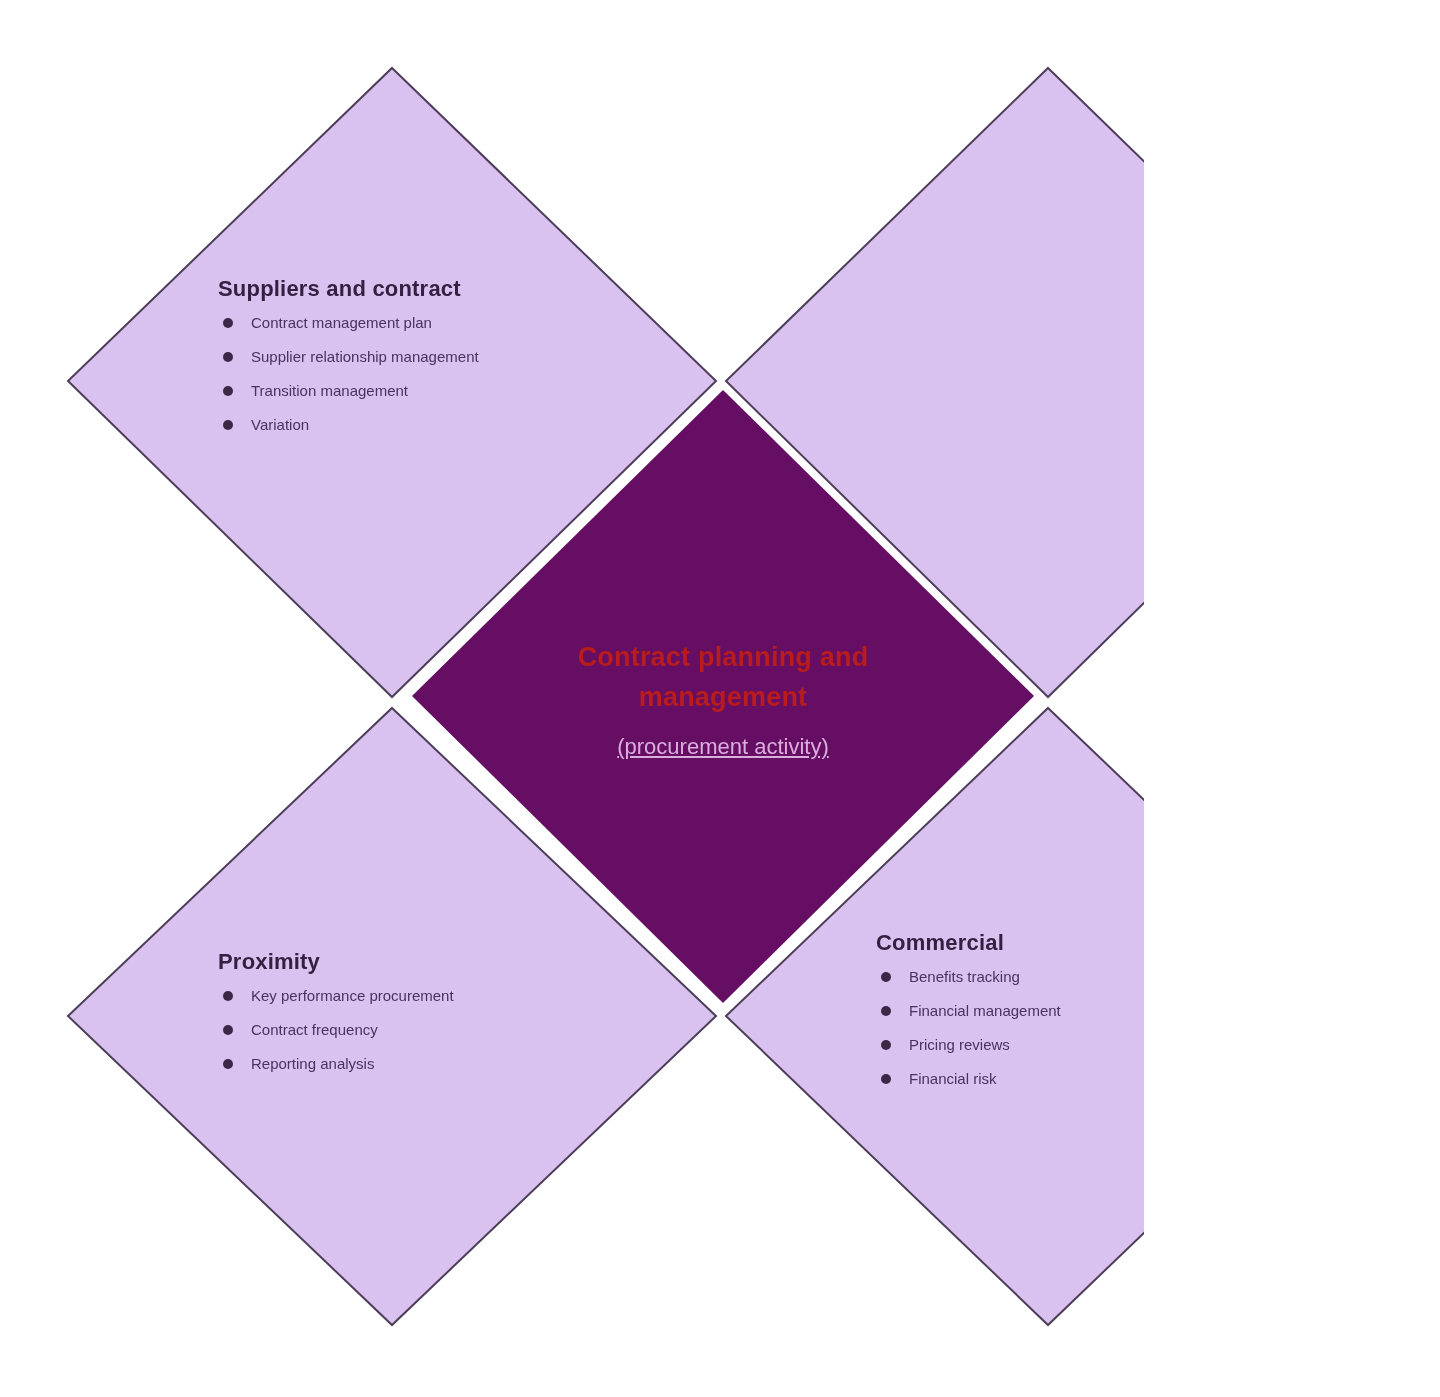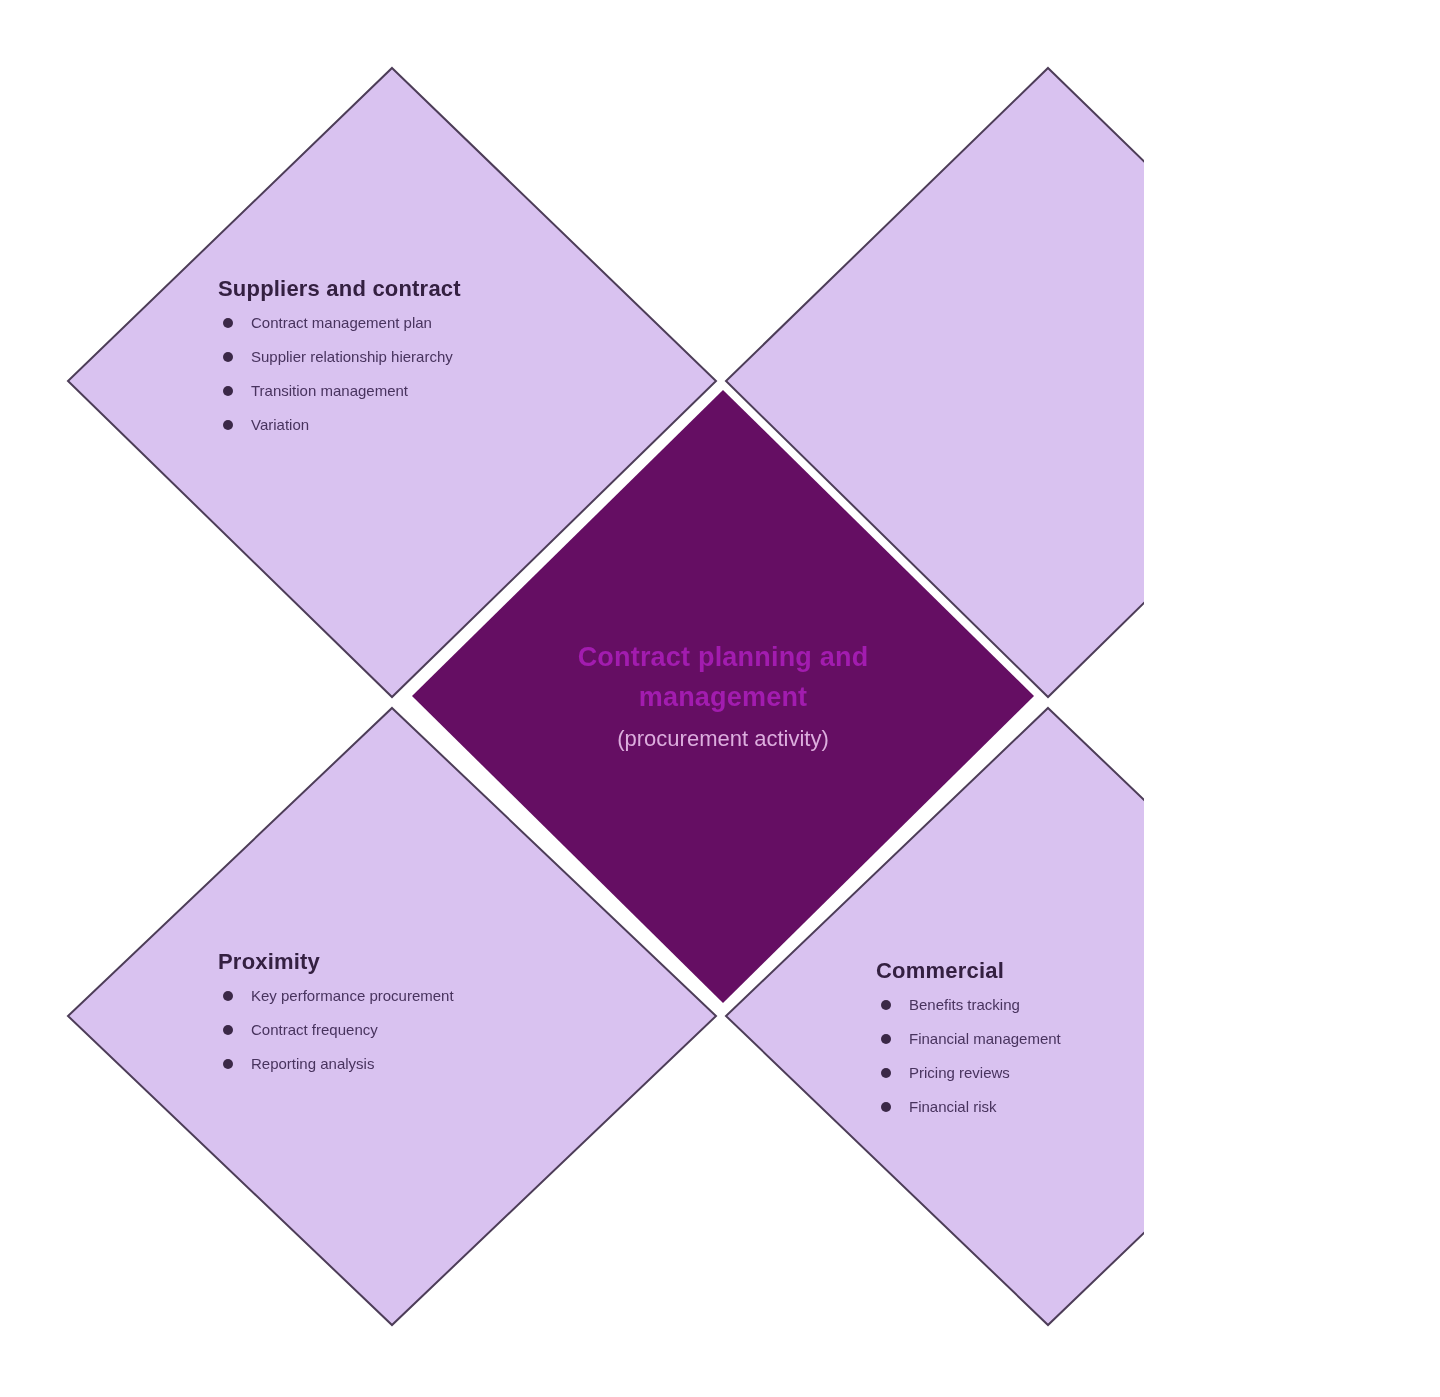--- a/index.html
+++ b/index.html
@@ -10,21 +10,21 @@
     background: #ffffff;
     overflow: hidden;
     font-family: "Liberation Sans", sans-serif;
   }
   .diagram-svg { position: absolute; left: 0; top: 0; }
 
   .qtext { position: absolute; }
   .qtext.tl { left: 218px; top: 272px; }
   .qtext.tr { left: 876px; top: 306px; }
   .qtext.bl { left: 218px; top: 945px; }
-  .qtext.br { left: 876px; top: 954px; }
+  .qtext.br { left: 876px; top: 926px; }
 
   .qtitle {
     font-size: 22px;
     font-weight: bold;
     line-height: 34px;
     color: #342041;
     letter-spacing: 0.2px;
   }
   .qlist { margin: 0; padding: 0; list-style: none; }
   .qlist li {
@@ -50,48 +50,49 @@
     position: absolute;
     left: 533px;
     top: 637px;
     width: 380px;
     text-align: center;
   }
   .ctitle {
     font-size: 27px;
     font-weight: bold;
     line-height: 40px;
-    color: #a21caf;
+    color: #b91c1c;
     letter-spacing: 0.2px;
   }
   .csub {
-    margin-top: 6px;
+    margin-top: 14px;
     font-size: 22px;
     line-height: 32px;
     color: #dcaede;
+    text-decoration: underline;
   }
 </style>
 </head>
 <body>
 
 <div class="canvas">
 
   <svg class="diagram-svg" width="1440" height="1397" viewBox="0 0 1440 1397">
     <polygon points="392,68 716,381 392,697 68,381" stroke-width="2" fill="#d9c2f0" stroke="#4d3d58"></polygon>
     <polygon points="1048,68 1370,381 1048,697 726,381" stroke-width="2" fill="#d9c2f0" stroke="#4d3d58"></polygon>
     <polygon points="392,708 716,1016 392,1325 68,1016" stroke-width="2" fill="#d9c2f0" stroke="#4d3d58"></polygon>
     <polygon points="1048,708 1370,1016 1048,1325 726,1016" stroke-width="2" fill="#d9c2f0" stroke="#4d3d58"></polygon>
     <polygon points="723,390 1034,696 723,1003 412,696" fill="#650e63"></polygon>
   </svg>
 
   <div class="qtext tl">
     <div class="qtitle">Suppliers and contract</div>
     <ul class="qlist">
       <li>Contract management plan</li>
-      <li>Supplier relationship hierarchy</li>
+      <li>Supplier relationship management</li>
       <li>Transition management</li>
       <li>Variation</li>
     </ul>
   </div>
 
 
   <div class="qtext bl">
     <div class="qtitle">Proximity</div>
     <ul class="qlist">
       <li>Key performance procurement</li>

